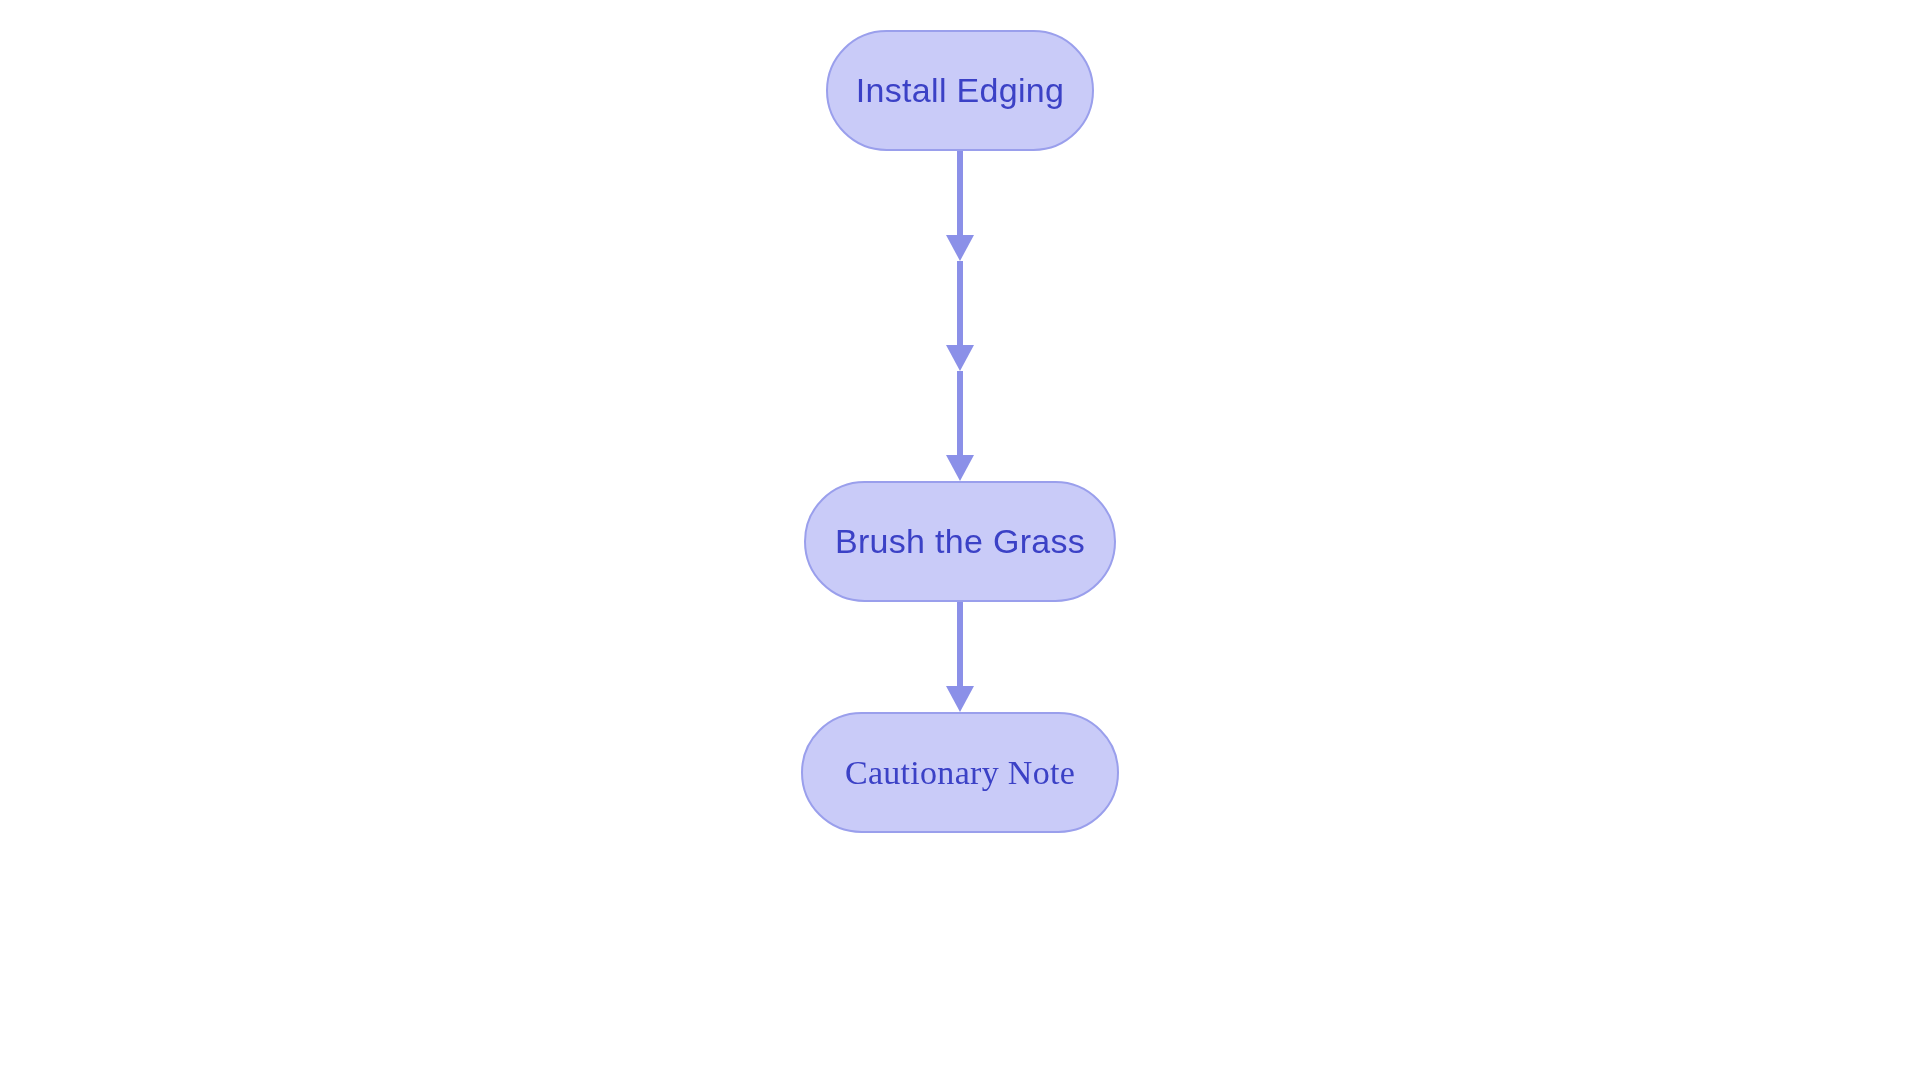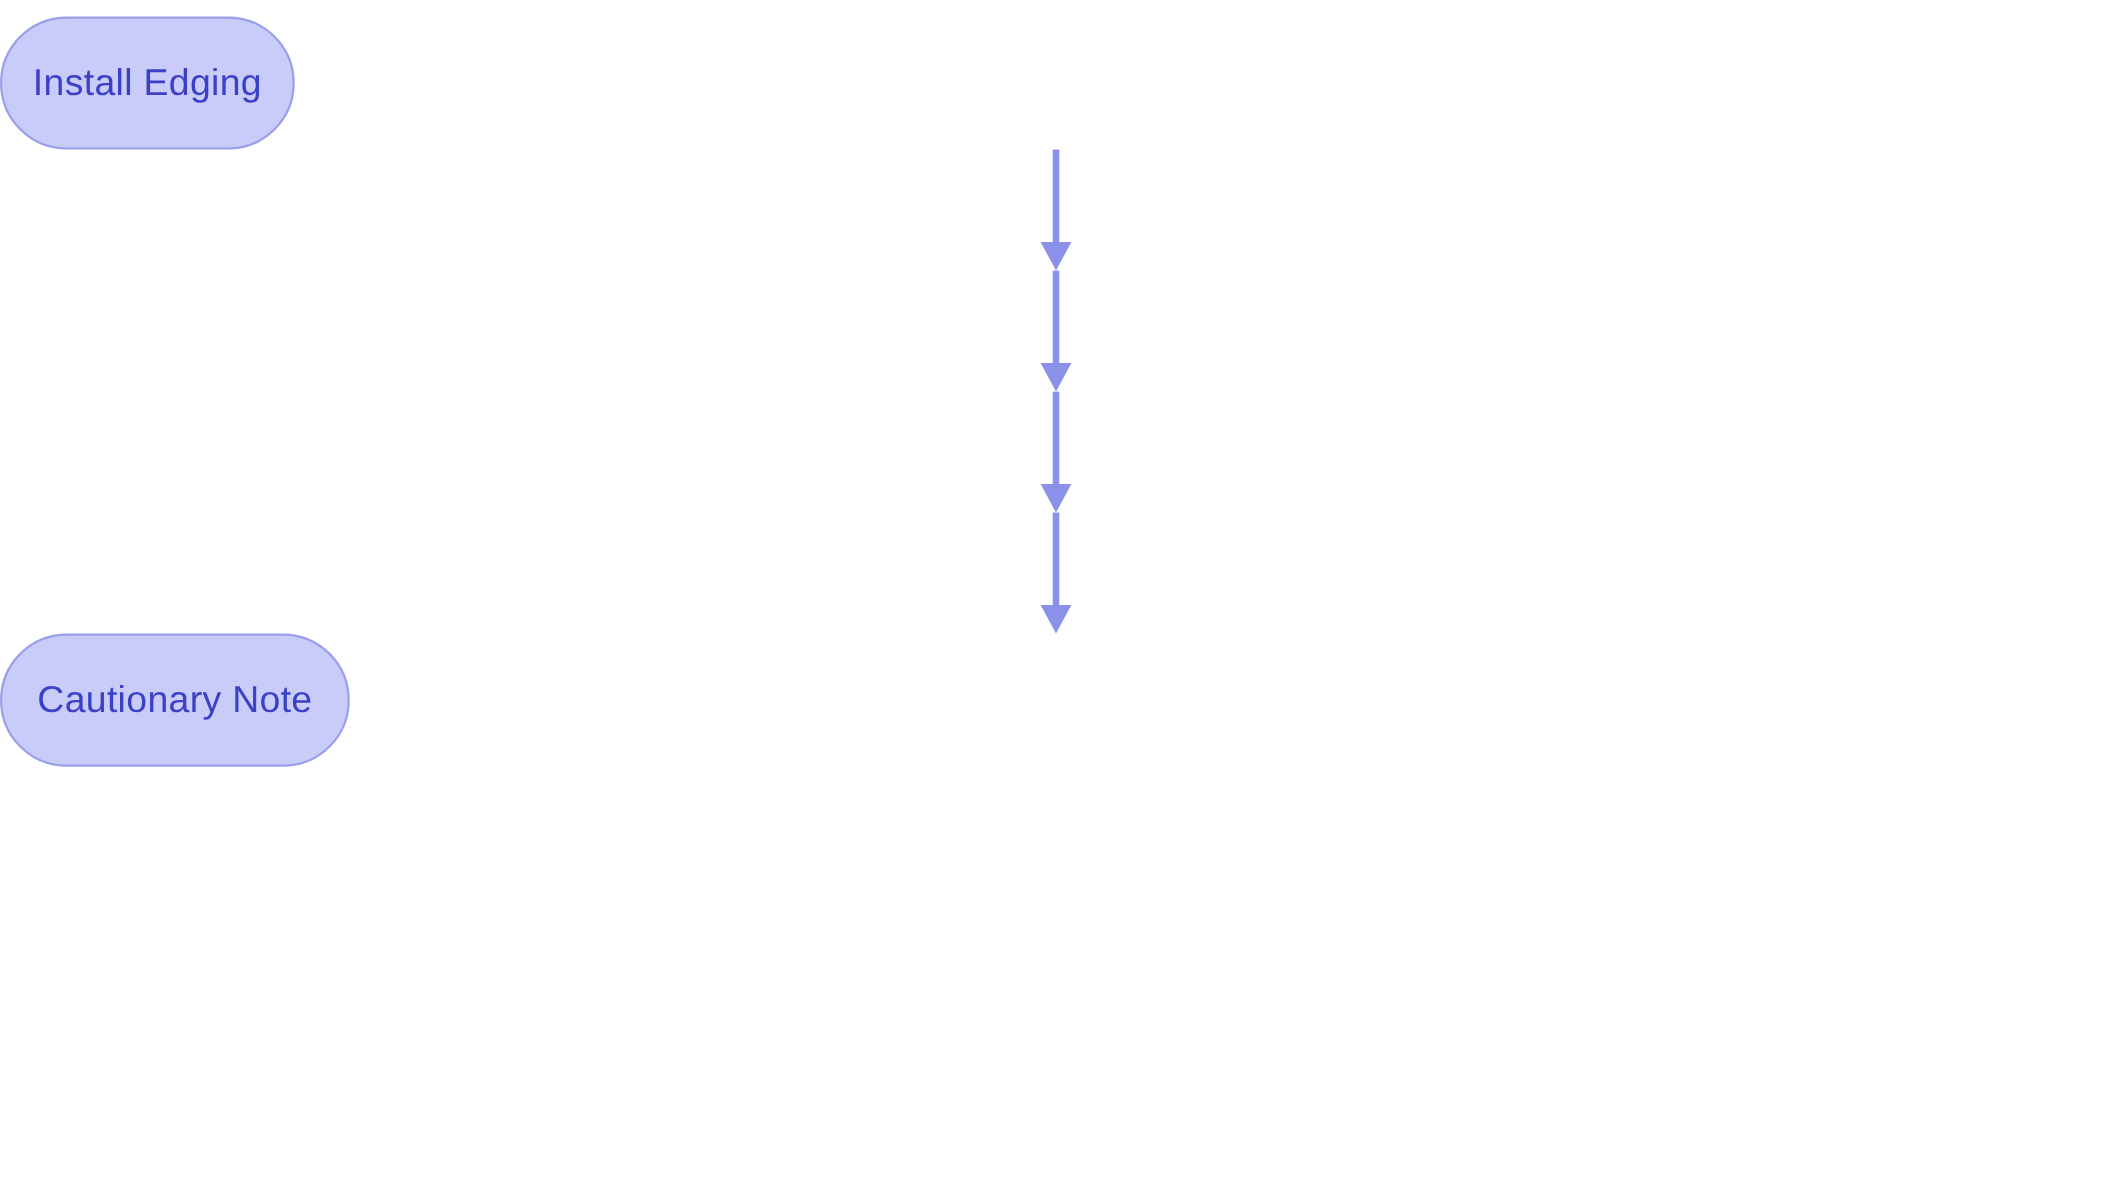--- a/index.html
+++ b/index.html
@@ -17,41 +17,42 @@
     font-family: "Liberation Sans", sans-serif;
     overflow: hidden;
   }
   .stage {
     position: relative;
     width: 1920px;
     height: 1083px;
     background: var(--background);
     display: flex;
     flex-direction: column;
-    padding-top: 15px;
+    align-items: center;
+    padding-top: 30px;
   }
   .flow-node {
     height: 121px;
     border-radius: 61px;
     background: var(--node-fill);
     border: 2px solid var(--node-border);
     color: var(--node-text);
     font-size: 34px;
     letter-spacing: 0.3px;
     display: flex;
     align-items: center;
     justify-content: center;
     flex: 0 0 auto;
   }
   
   .flow-node.n1 { width: 268px; }
   .flow-node.n2 { width: 334px; }
   .flow-node.n3 { width: 327px; }
   .flow-node.n4 { width: 312px; }
-  .flow-node.n5 { width: 318px; }
+  .flow-node.n5 { width: 318px; font-family: Liberation Serif, serif; }
   .flow-arrow {
     height: 110px;
     display: flex;
     flex-direction: column;
     align-items: center;
     flex: 0 0 auto;
   }
   .arrow-stem {
     width: 6px;
     flex: 1 1 auto;
@@ -85,20 +86,23 @@
     <div class="arrow-stem"></div>
     <div class="arrow-head"></div>
   </div>
 
 
   <div class="flow-arrow">
     <div class="arrow-stem"></div>
     <div class="arrow-head"></div>
   </div>
 
+  <div class="flow-node n4">
+    <span>Brush the Grass</span>
+  </div>
 
   <div class="flow-arrow">
     <div class="arrow-stem"></div>
     <div class="arrow-head"></div>
   </div>
 
   <div class="flow-node n5">
     <span>Cautionary Note</span>
   </div>
 

